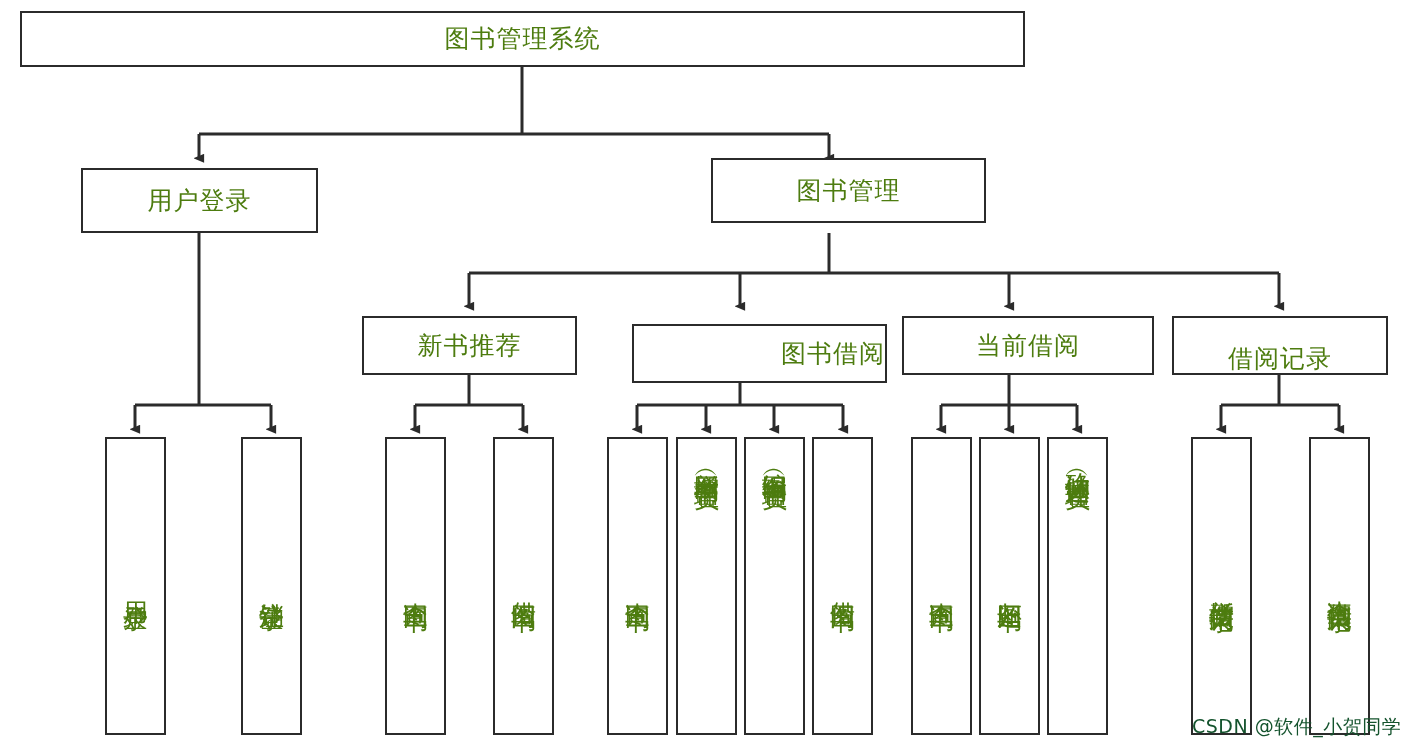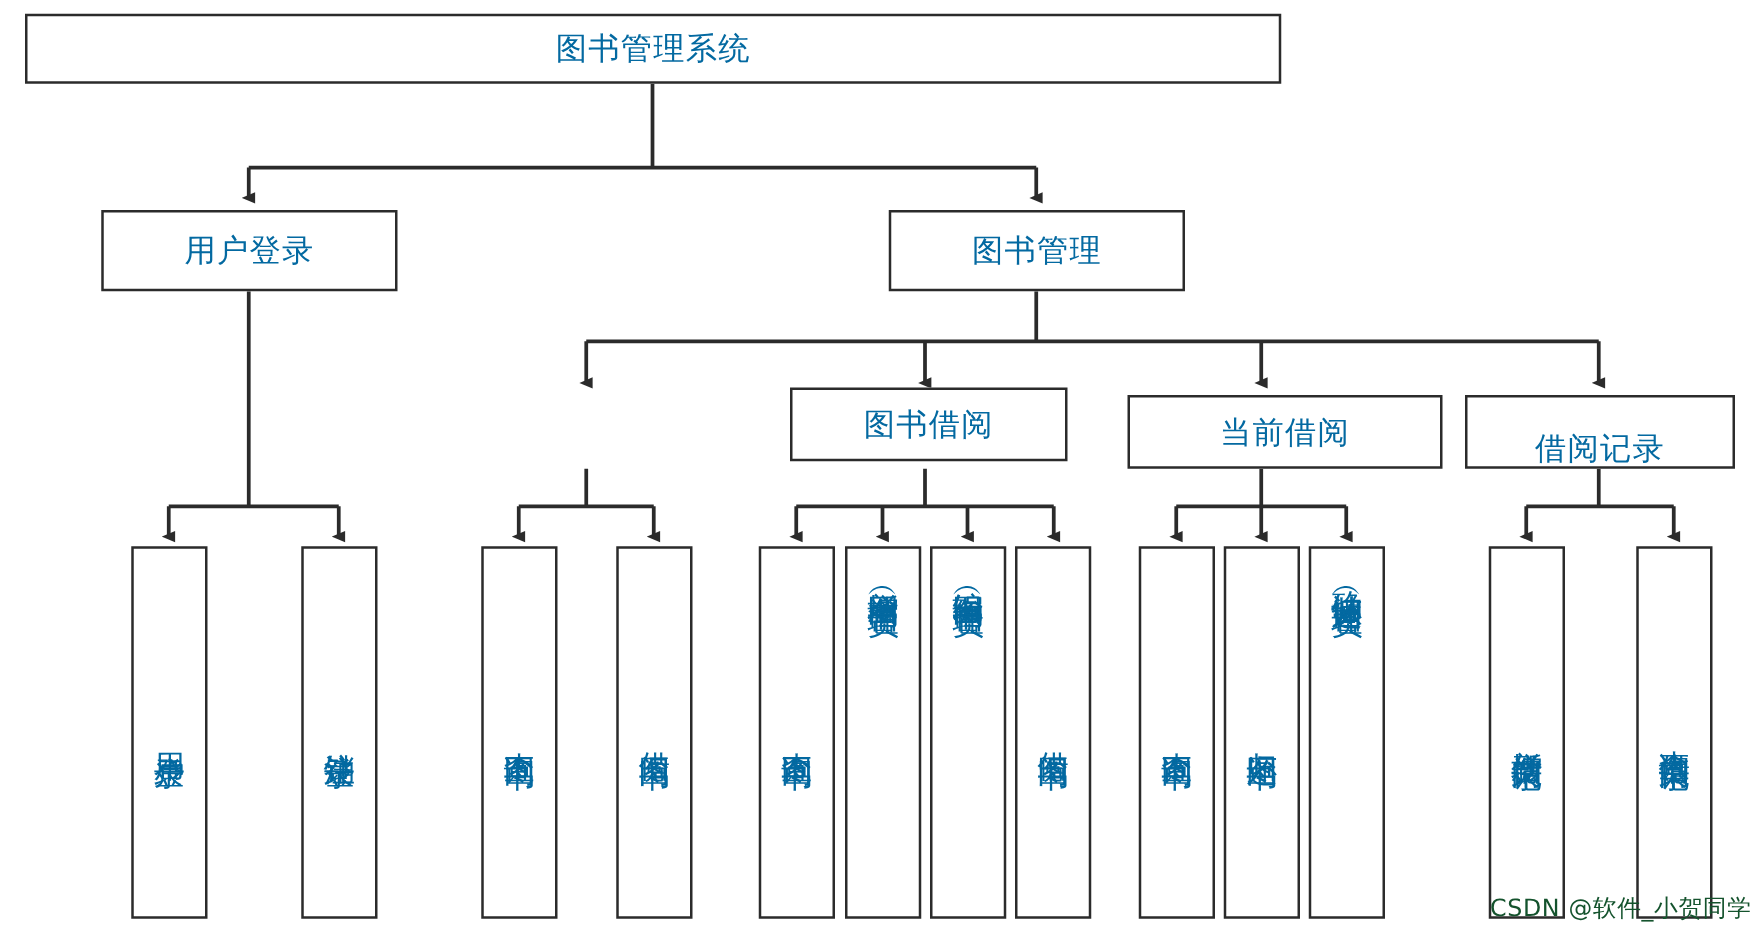--- a/index.html
+++ b/index.html
@@ -27,21 +27,21 @@
     pointer-events: none;
   }
   .node {
     position: absolute;
     box-sizing: border-box;
     background: #ffffff;
     border: 2.5px solid #2b2b2b;
     display: flex;
     align-items: center;
     justify-content: center;
-    color: #0369a1;
+    color: #4d7c0f;
     z-index: 2;
   }
   .node .label {
     display: block;
     text-align: center;
     line-height: 1.18;
   }
   
   .node.horiz .label {
     font-size: 25px;
@@ -134,25 +134,28 @@
     </g>
   </svg>
 
   <div class="node horiz root" style="left:20px; top:11px; width:1005px; height:56px;">
     <span class="label">图书管理系统</span>
   </div>
 
   <div class="node horiz" style="left:81px; top:168px; width:237px; height:65px;">
     <span class="label">用户登录</span>
   </div>
-  <div class="node horiz" style="left:711px; top:168px; width:237px; height:65px;">
+  <div class="node horiz" style="left:711px; top:158px; width:275px; height:65px;">
     <span class="label">图书管理</span>
   </div>
 
-  <div class="node horiz" style="left:632px; top:310px; width:222px; height:59px;">
+  <div class="node horiz" style="left:362px; top:316px; width:215px; height:59px;">
+    <span class="label">新书推荐</span>
+  </div>
+  <div class="node horiz" style="left:632px; top:324px; width:255px; height:59px;justify-content:flex-end;">
     <span class="label">图书借阅</span>
   </div>
   <div class="node horiz" style="left:902px; top:316px; width:252px; height:59px;">
     <span class="label">当前借阅</span>
   </div>
   <div class="node horiz" style="left:1172px; top:316px; width:216px; height:59px;align-items:flex-end;">
     <span class="label">借阅记录</span>
   </div>
 
   <div class="node vert mid" style="left:105px; top:437px; width:61px; height:298px;">

